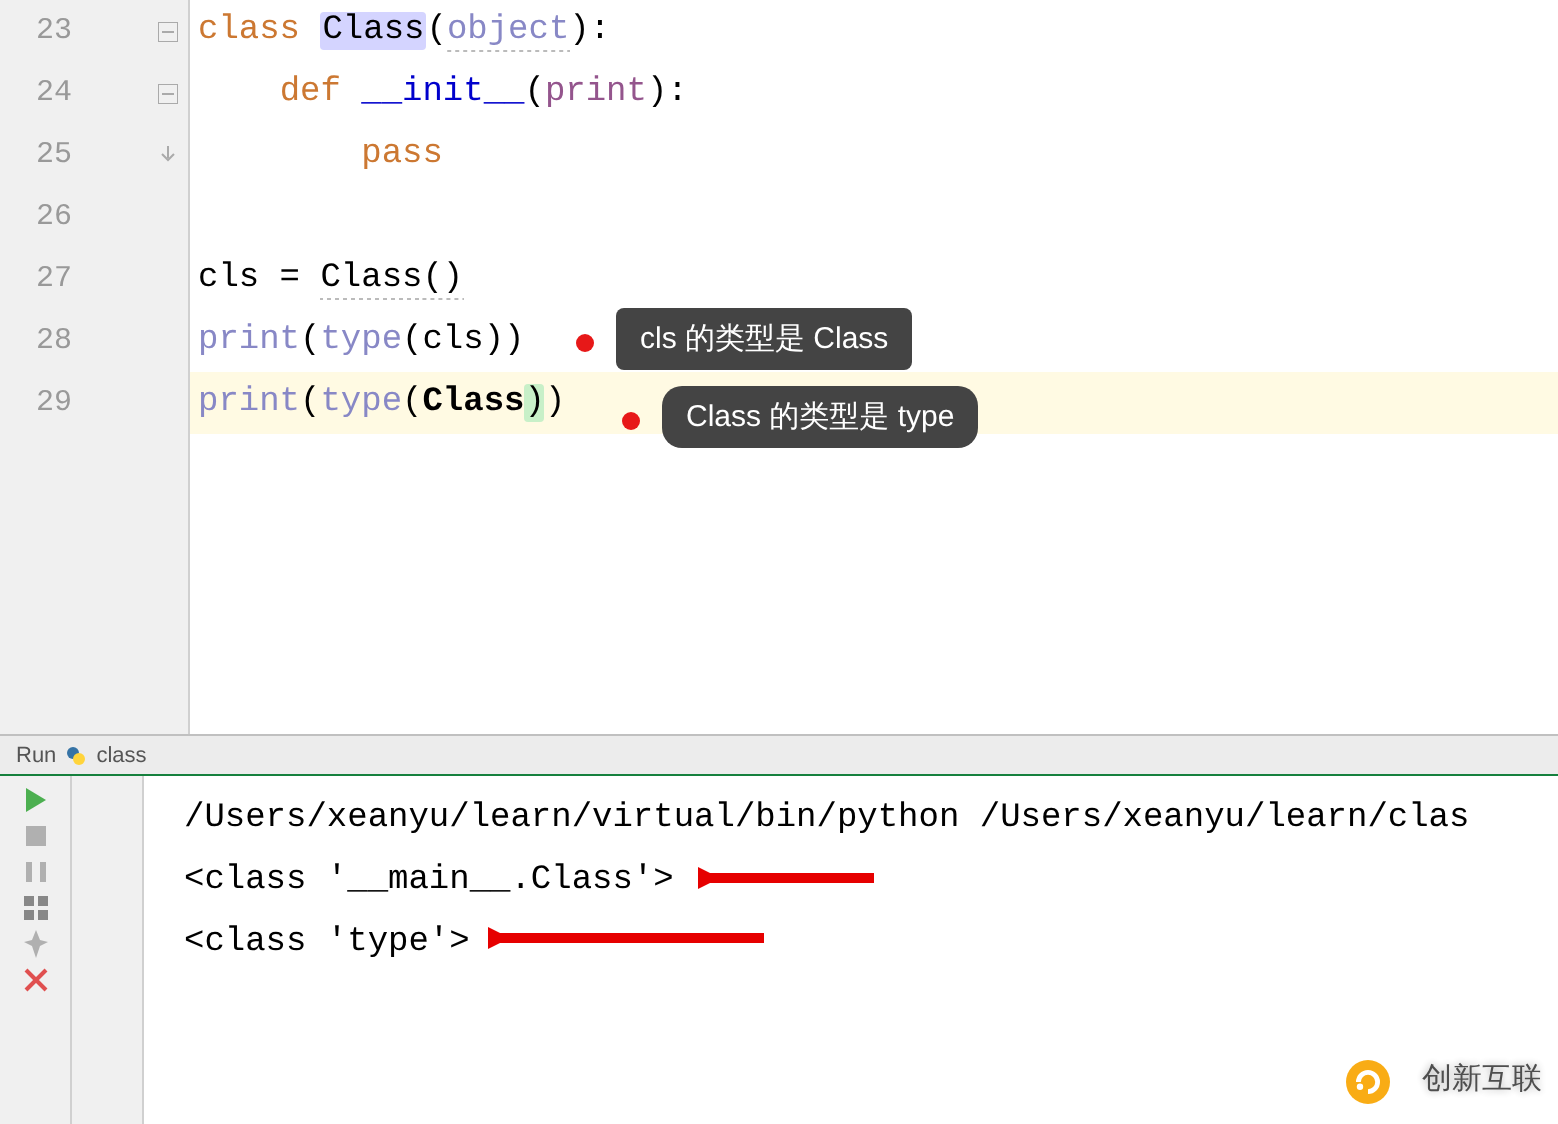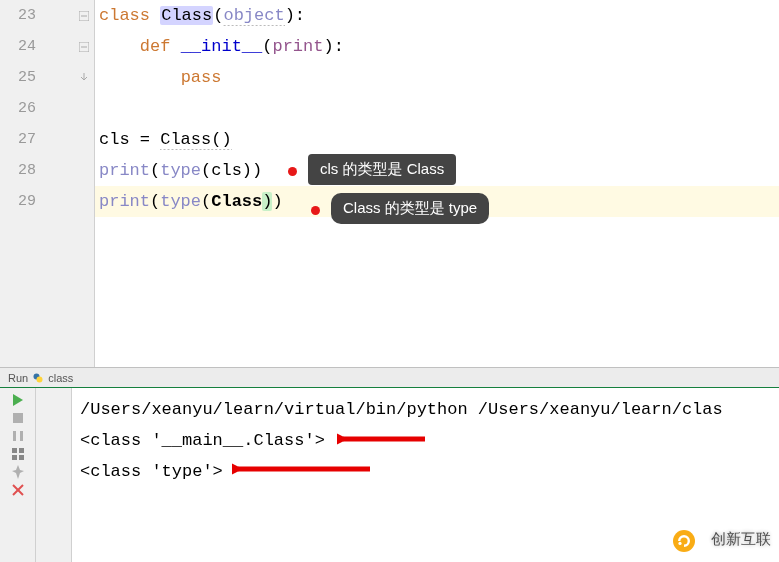--- a/index.html
+++ b/index.html
@@ -133,20 +133,21 @@
     flex-direction: column;
     align-items: center;
     padding-top: 4px;
     gap: 2px;
   }
   .console {
     flex: 1;
     padding: 6px 8px 0 8px;
     position: relative;
     overflow: hidden;
+    margin-left: 12px;
   }
   .console-line {
     white-space: pre;
     font-size: 17px;
     line-height: 31px;
     color: #000;
   }
 
   .arrow-svg { position: absolute; }
 

